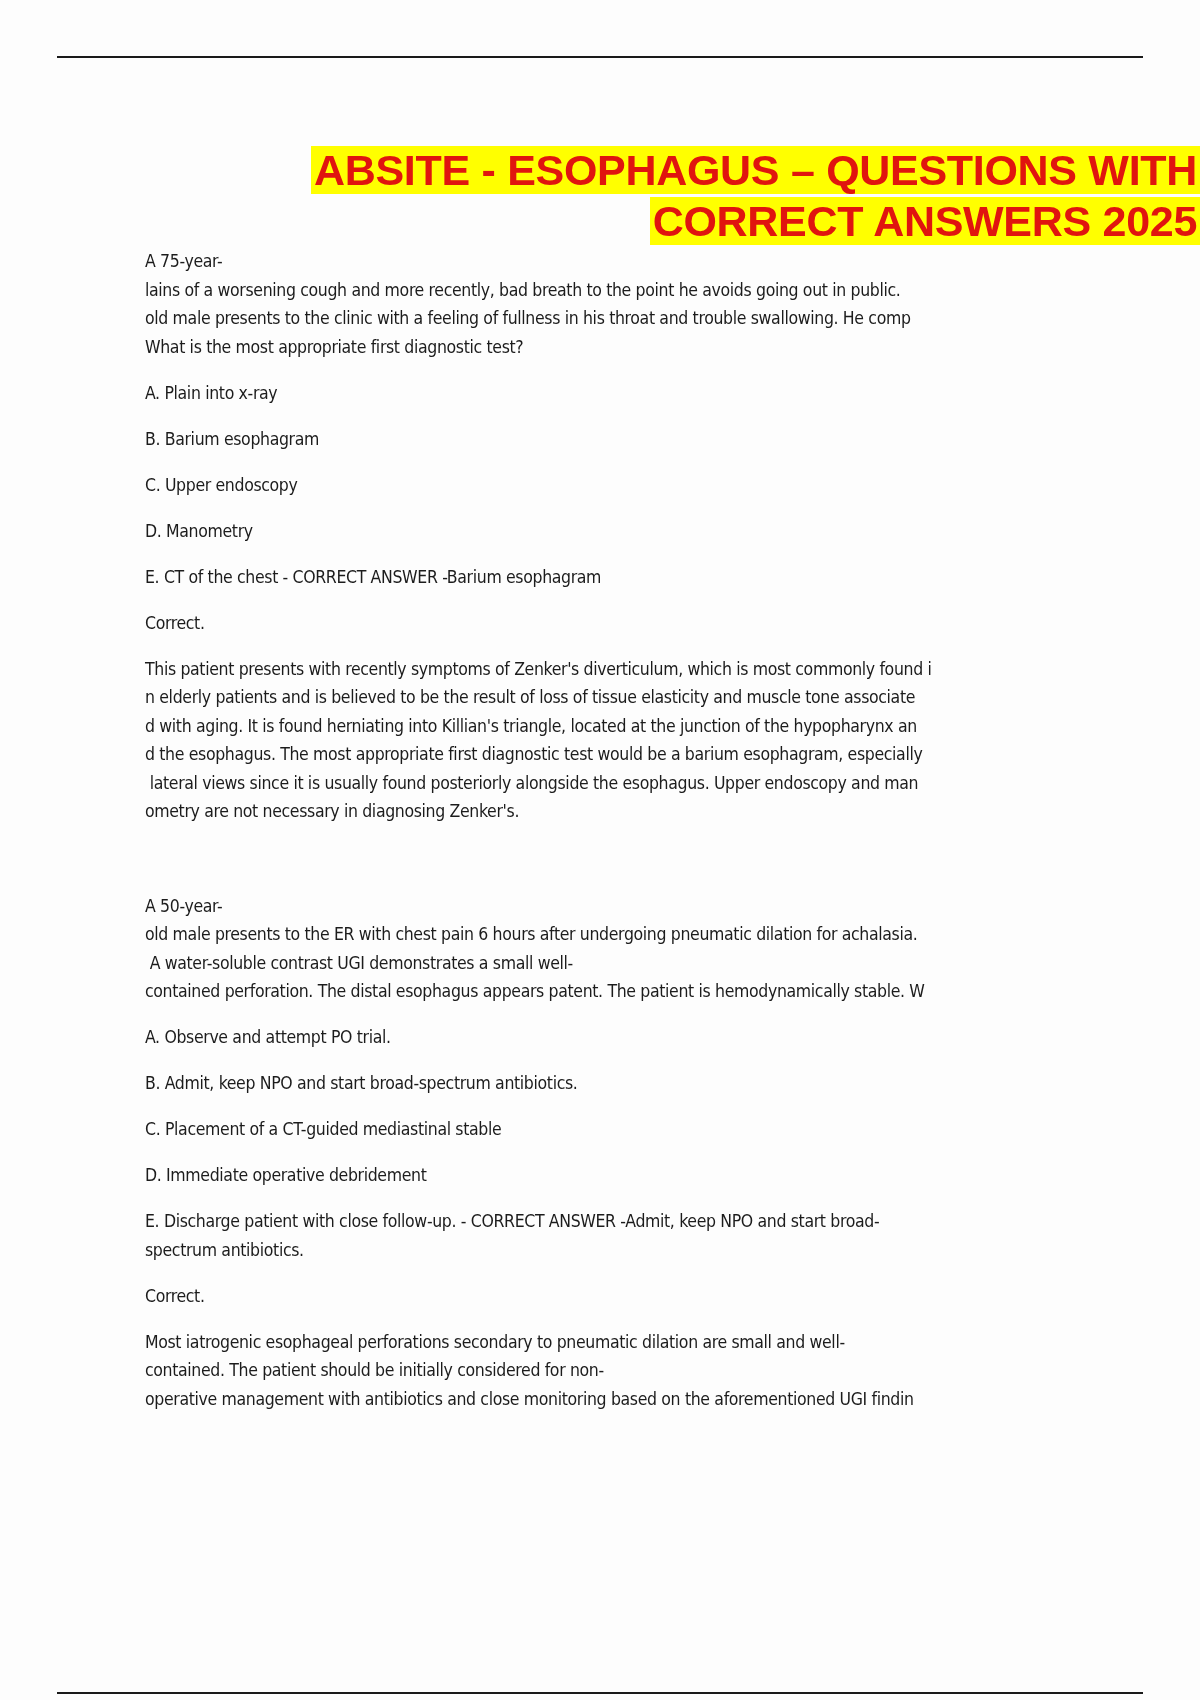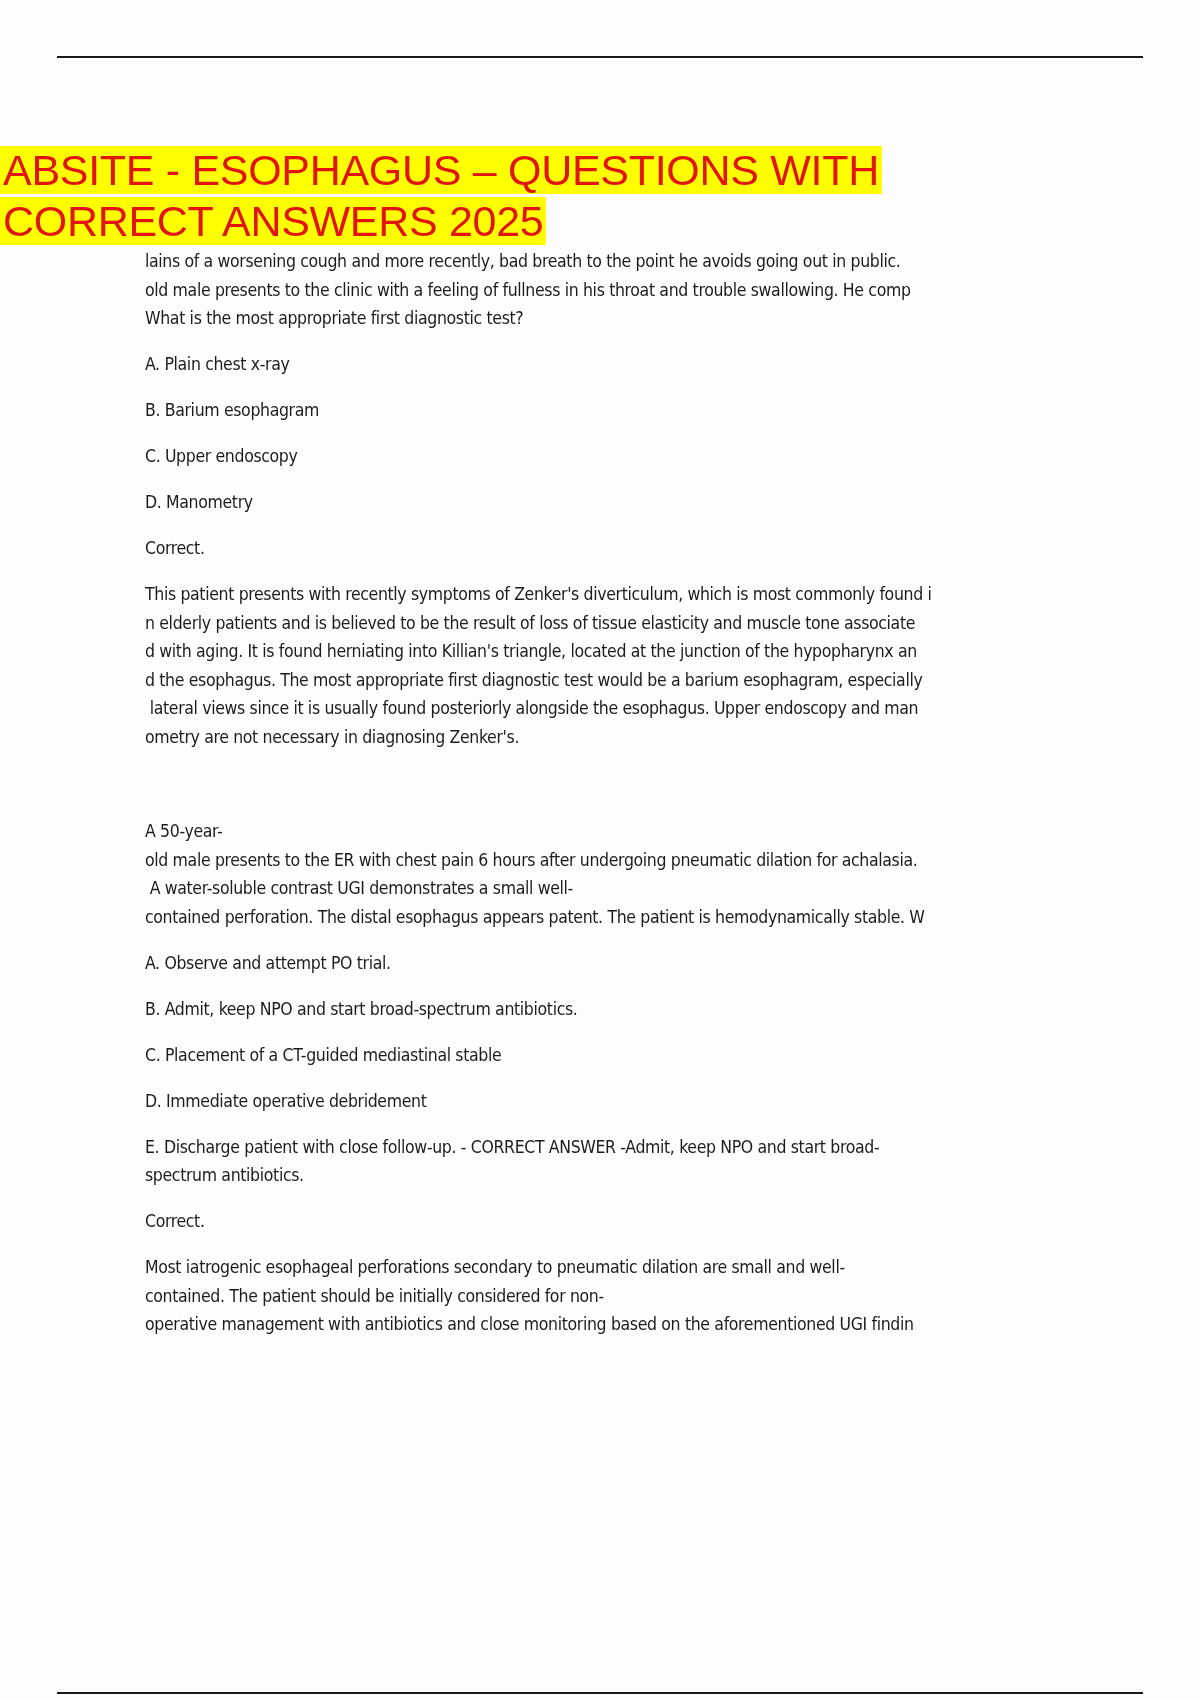--- a/index.html
+++ b/index.html
@@ -1,22 +1,22 @@
 <!DOCTYPE html>
 <html><head>
 <meta charset="utf-8">
 <style>
   html, body { margin: 0; padding: 0; background: #fdfdfd; }
   body { width: 1200px; height: 1700px; position: relative; overflow: hidden; }
   .rule { position: absolute; left: 57px; width: 1086px; height: 2px; background: #1a1a1a; }
   .rule.top { top: 56px; }
   .rule.bottom { top: 1692px; }
   .title {
-    position: absolute; top: 145px; left: 0; width: 1200px; text-align: left;
-    font-family: "Liberation Sans", sans-serif; font-weight: normal; font-size: 43px;
+    position: absolute; top: 145px; left: 0; width: 1200px; text-align: right;
+    font-family: "Liberation Sans", sans-serif; font-weight: bold; font-size: 43px;
     line-height: 51px; color: #e0150f; letter-spacing: -0.3px;
   }
   .title span { background: #ffff00; padding: 0 3px; -webkit-box-decoration-break: clone; box-decoration-break: clone; }
   .content {
     position: absolute; top: 247px; left: 145px; width: 945px;
     font-family: "DejaVu Sans Condensed", "DejaVu Sans", sans-serif;
     font-size: 17.5px; line-height: 28.5px; color: #1c1c1c; letter-spacing: -0.35px;
   }
   .content p { margin: 0; }
   .line { white-space: pre; display: block; }
@@ -31,28 +31,30 @@
 
 <h1 class="title" style="margin:0;">
   <span>ABSITE - ESOPHAGUS – QUESTIONS WITH</span><br>
   <span>CORRECT ANSWERS 2025</span>
 </h1>
 
 <div class="content">
 
   <div>
     <p>
+      <span class="line">A 75-year-</span>
       <span class="line">lains of a worsening cough and more recently, bad breath to the point he avoids going out in public.</span>
       <span class="line">old male presents to the clinic with a feeling of fullness in his throat and trouble swallowing. He comp</span>
       <span class="line">What is the most appropriate first diagnostic test?</span>
     </p>
-    <p class="opt">A. Plain chest x-ray</p>
+    <p class="opt">A. Plain into x-ray</p>
     <p class="opt">B. Barium esophagram</p>
     <p class="opt">C. Upper endoscopy</p>
     <p class="opt">D. Manometry</p>
+    <p class="opt">E. CT of the chest - CORRECT ANSWER -Barium esophagram</p>
     <p class="opt">Correct.</p>
     <p class="block">
       <span class="line">This patient presents with recently symptoms of Zenker's diverticulum, which is most commonly found i</span>
       <span class="line">n elderly patients and is believed to be the result of loss of tissue elasticity and muscle tone associate</span>
       <span class="line">d with aging. It is found herniating into Killian's triangle, located at the junction of the hypopharynx an</span>
       <span class="line">d the esophagus. The most appropriate first diagnostic test would be a barium esophagram, especially</span>
       <span class="line"> lateral views since it is usually found posteriorly alongside the esophagus. Upper endoscopy and man</span>
       <span class="line">ometry are not necessary in diagnosing Zenker's.</span>
     </p>
   </div>

